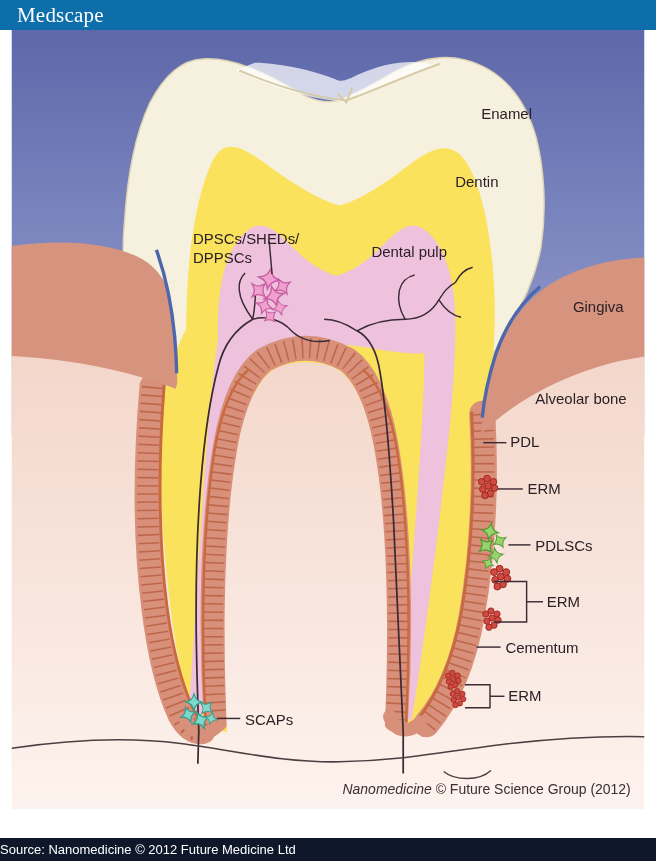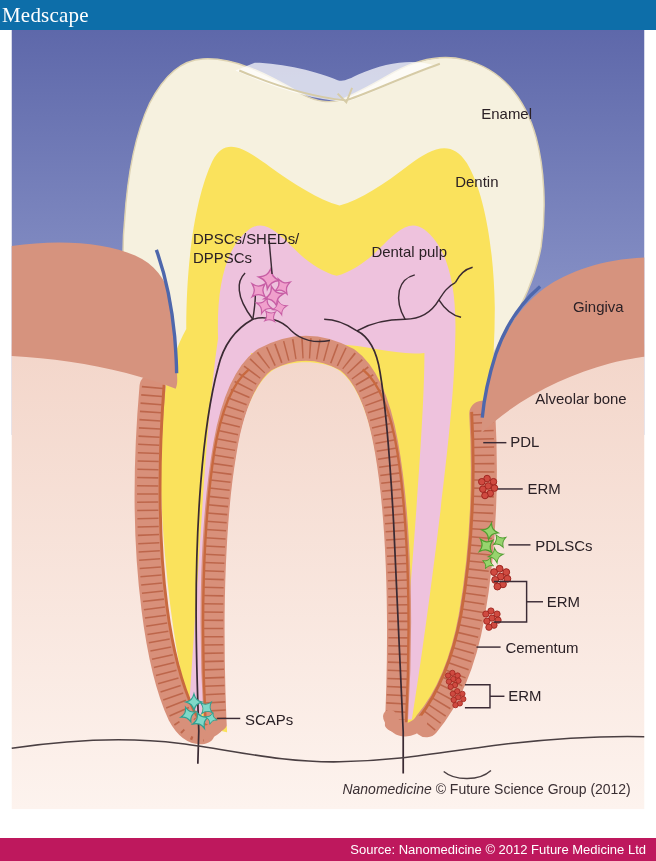--- a/index.html
+++ b/index.html
@@ -1,23 +1,23 @@
 <!DOCTYPE html>
 <html><head>
 <meta charset="utf-8">
 <style>
   html,body{margin:0;padding:0;background:#e8e8e8;}
   .screen{position:relative;width:656px;height:861px;overflow:hidden;background:#fff;
           font-family:"Liberation Sans",sans-serif;}
   .topbar{position:absolute;top:0;left:0;width:656px;height:30px;background:#0d6ea9;
           display:flex;align-items:center;}
   .brand{color:#ffffff;font-family:"Liberation Serif",serif;font-size:21px;
-         padding-left:2px;letter-spacing:.2px;}
-  .bottombar{position:absolute;bottom:0;left:0;width:656px;height:23px;background:#be185d;
-             display:flex;align-items:center;justify-content:flex-end;}
+         padding-left:17px;letter-spacing:.2px;}
+  .bottombar{position:absolute;bottom:0;left:0;width:656px;height:23px;background:#0f172a;
+             display:flex;align-items:center;}
   .source{color:#ffffff;font-size:13px;padding-right:10px;}
   .fig{position:absolute;top:30px;left:0;}
   .lbl{font-family:"Liberation Sans",sans-serif;font-size:15.5px;fill:#2b2126;}
   .cap{font-family:"Liberation Sans",sans-serif;font-size:14.5px;fill:#3a2f33;}
   .it{font-style:italic;}
 </style>
 </head>
 <body>
 
 <div class="screen">

